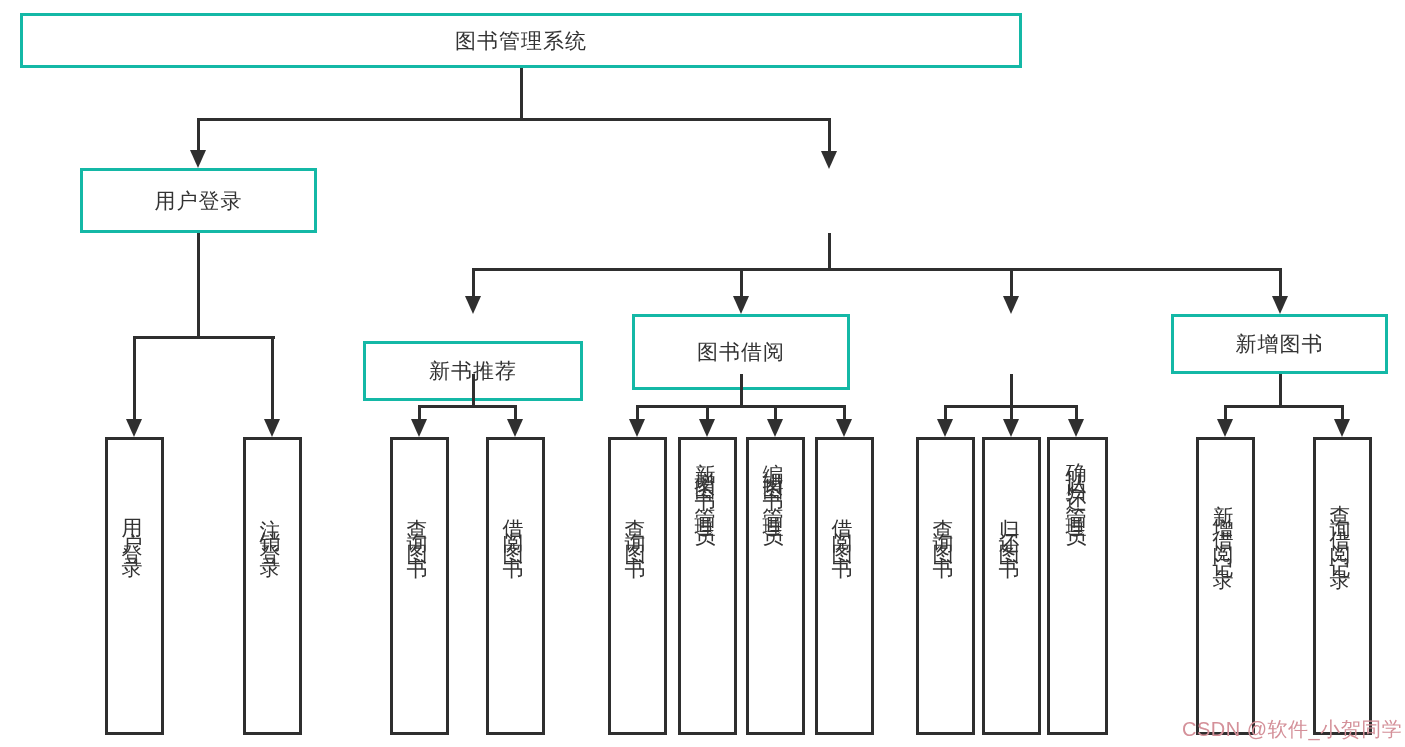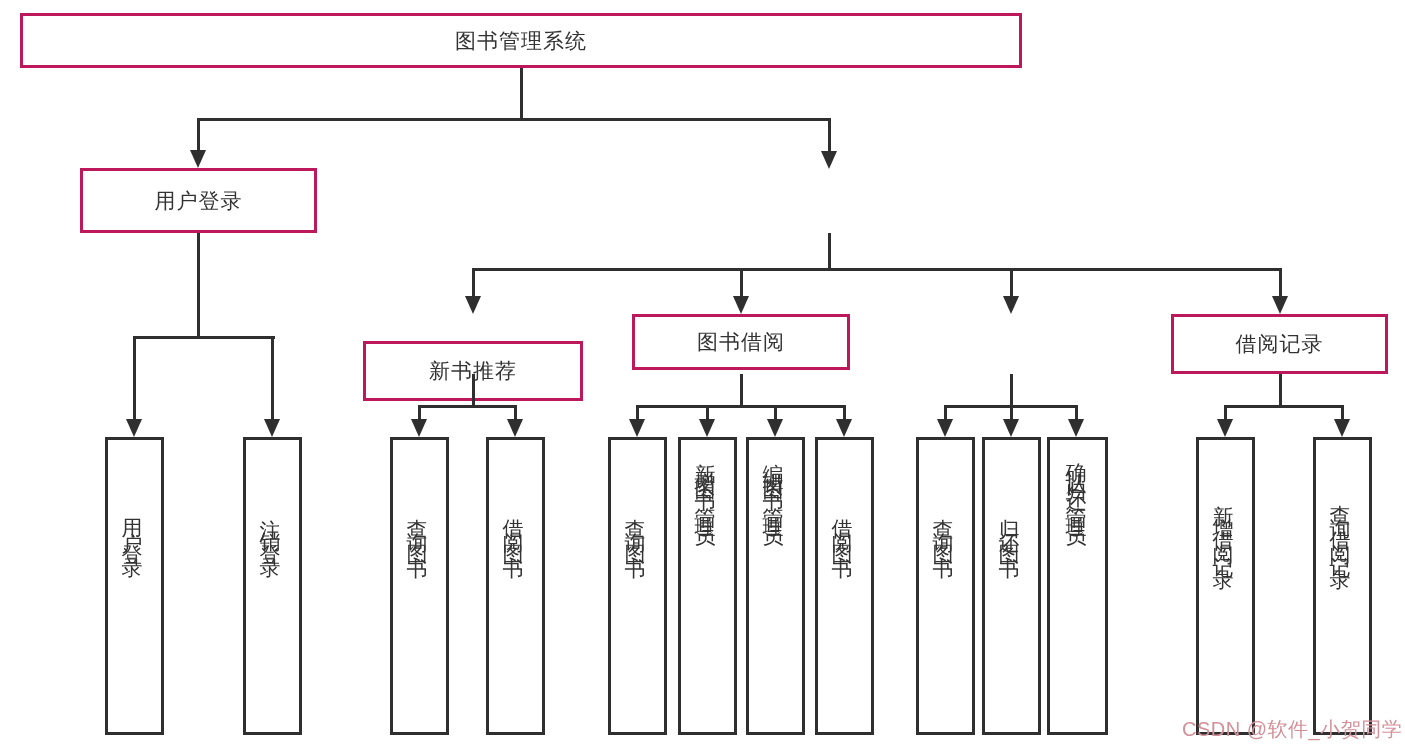--- a/index.html
+++ b/index.html
@@ -2,21 +2,21 @@
 <html><head>
 <meta charset="utf-8">
 <style>
   html,body { margin:0; padding:0; background:#ffffff; }
   .canvas {
     position:relative; width:1405px; height:747px; background:#ffffff;
     font-family:"Liberation Sans", sans-serif; color:#333333; overflow:hidden;
   }
   .box {
     position:absolute; box-sizing:border-box;
-    border:3px solid #be185d; background:#ffffff;
+    border:3px solid #14b8a6; background:#ffffff;
     display:flex; align-items:center; justify-content:center;
     font-size:21px; letter-spacing:1px; color:#333333;
   }
   .vbox {
     position:absolute; box-sizing:border-box;
     border:3px solid #2f2f2f; background:#ffffff;
     writing-mode:vertical-rl; text-orientation:mixed;
     font-size:21px; color:#333333;
     padding-top:62px; padding-right:15px; letter-spacing:13px;
   }
@@ -43,25 +43,25 @@
     <span>图书管理系统</span>
   </div>
 
   <div class="box" style="left:80px; top:168px; width:237px; height:65px;">
     <span>用户登录</span>
   </div>
 
   <div class="box" style="left:363px; top:314px; width:220px; height:60px;margin-top:27px;">
     <span>新书推荐</span>
   </div>
-  <div class="box" style="left:632px; top:314px; width:218px; height:56px;">
+  <div class="box" style="left:632px; top:314px; width:218px; height:76px;">
     <span>图书借阅</span>
   </div>
   <div class="box" style="left:1171px; top:314px; width:217px; height:60px;">
-    <span>借阅记录</span>
+    <span>新增图书</span>
   </div>
 
   <div class="vbox" style="left:105px; top:437px; width:59px; height:298px;">
     <span>用户登录</span>
   </div>
   <div class="vbox" style="left:243px; top:437px; width:59px; height:298px;">
     <span>注销登录</span>
   </div>
 
   <div class="vbox" style="left:390px; top:437px; width:59px; height:298px;">

